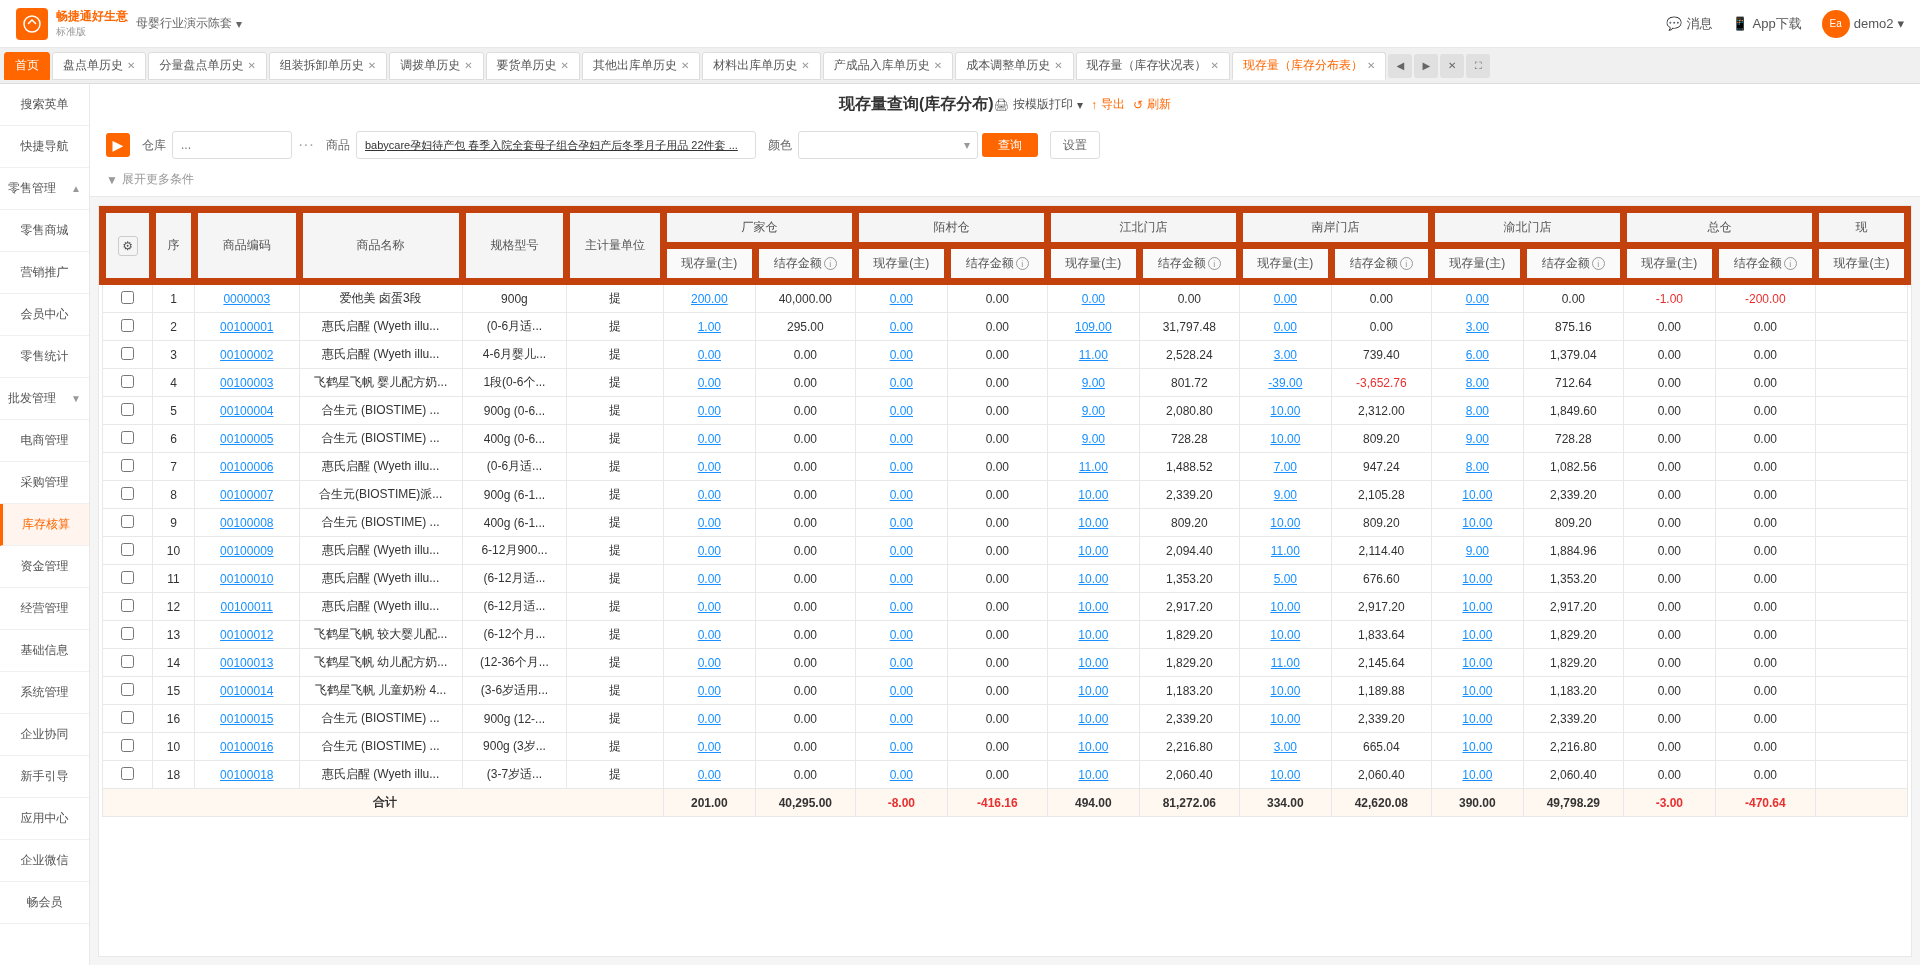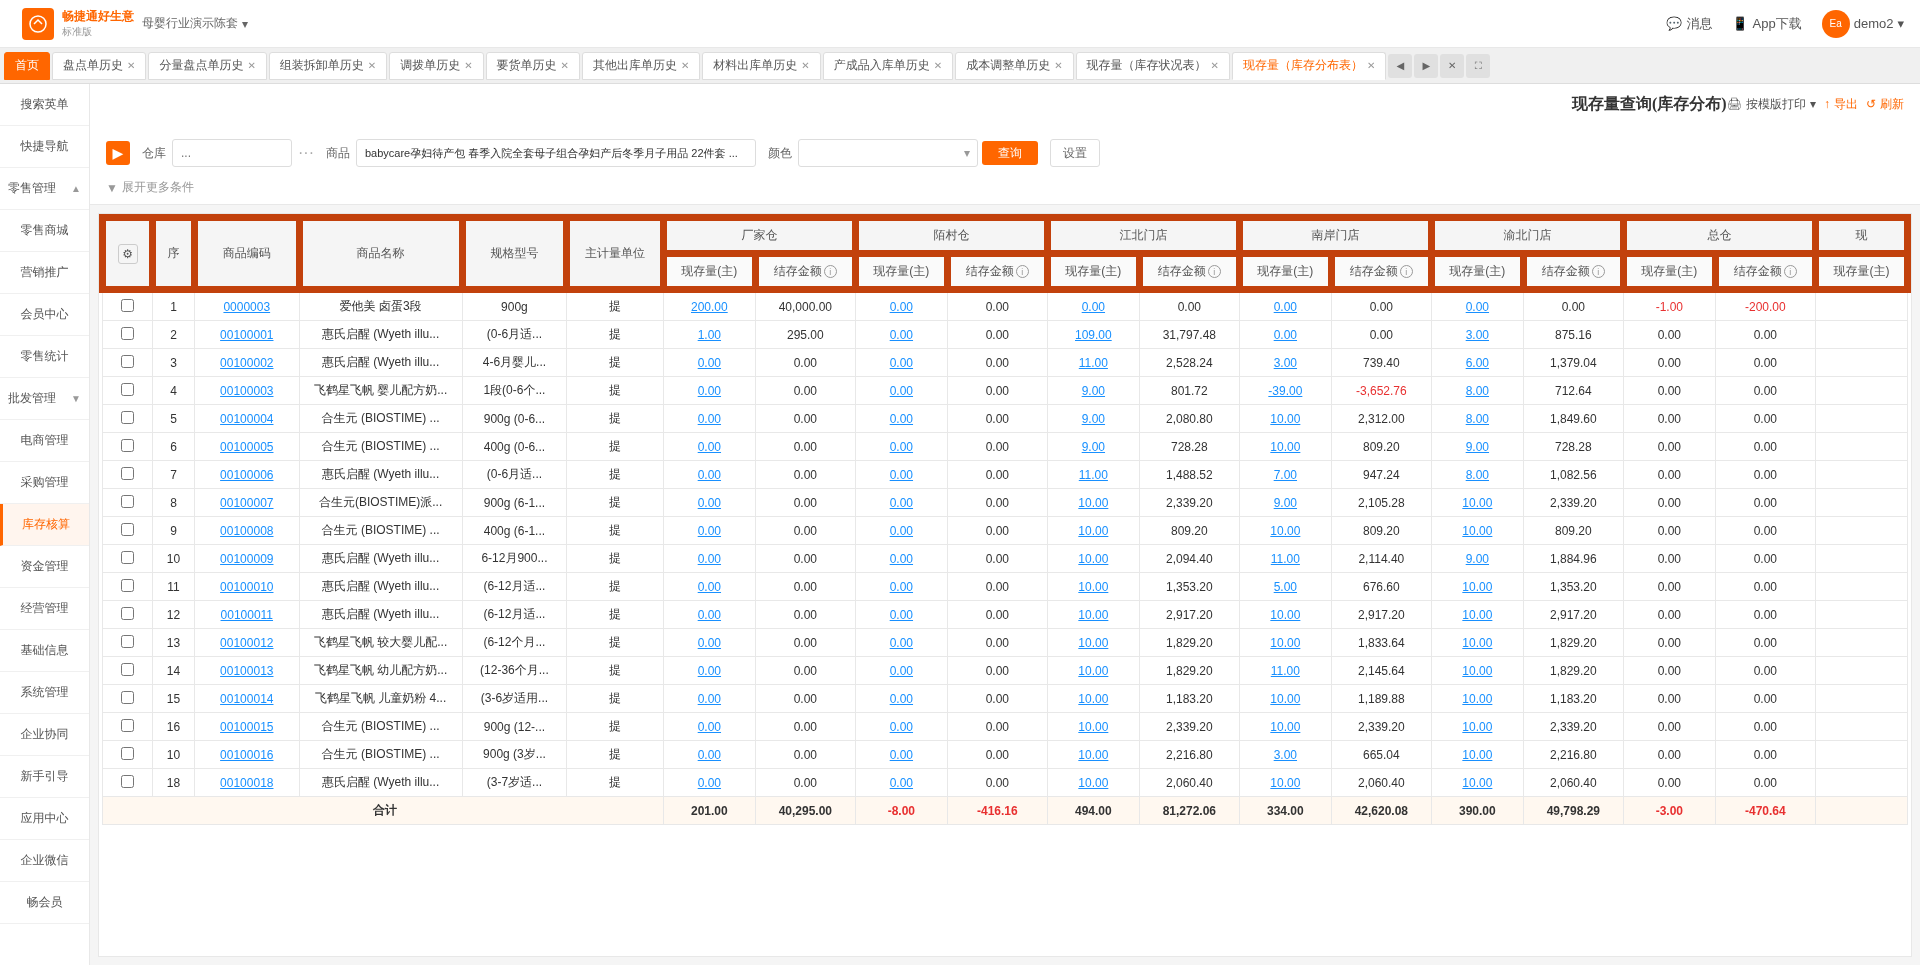--- a/index.html
+++ b/index.html
@@ -12,21 +12,20 @@
       display: flex;
       align-items: center;
       justify-content: space-between;
       padding: 0 16px;
       border-bottom: 1px solid #e8e8e8;
     }
     .logo-area {
       display: flex;
       align-items: center;
       gap: 8px;
-      margin-left: 6px;
     }
     .logo-icon {
       width: 32px;
       height: 32px;
       background: #ff6600;
       border-radius: 4px;
       display: flex;
       align-items: center;
       justify-content: center;
       color: white;
@@ -156,23 +155,22 @@
 
     
     .page-header {
       background: #fff;
       padding: 10px 16px 0;
       border-bottom: 1px solid #e8e8e8;
     }
     .page-title-row {
       display: flex;
       align-items: center;
-      justify-content: flex-end;
-      margin-bottom: 16px;
-      font-family: Liberation Serif, serif;
+      justify-content: center;
+      margin-bottom: 8px;
     }
     .page-title {
       font-size: 16px;
       font-weight: bold;
       color: #333;
     }
     .page-actions {
       display: flex;
       gap: 8px;
     }
@@ -235,20 +233,21 @@
       border-radius: 3px;
       padding: 0 8px;
       font-size: 12px;
       color: #333;
       outline: none;
       background: #fff;
     }
     .filter-input-wide {
       width: 400px;
       font-size: 11px;
+      text-decoration: underline;
     }
     .filter-dots {
       color: #aaa;
       font-size: 16px;
     }
     .btn-search {
       height: 24px;
       padding: 0 16px;
       background: #ff6600;
       color: white;

